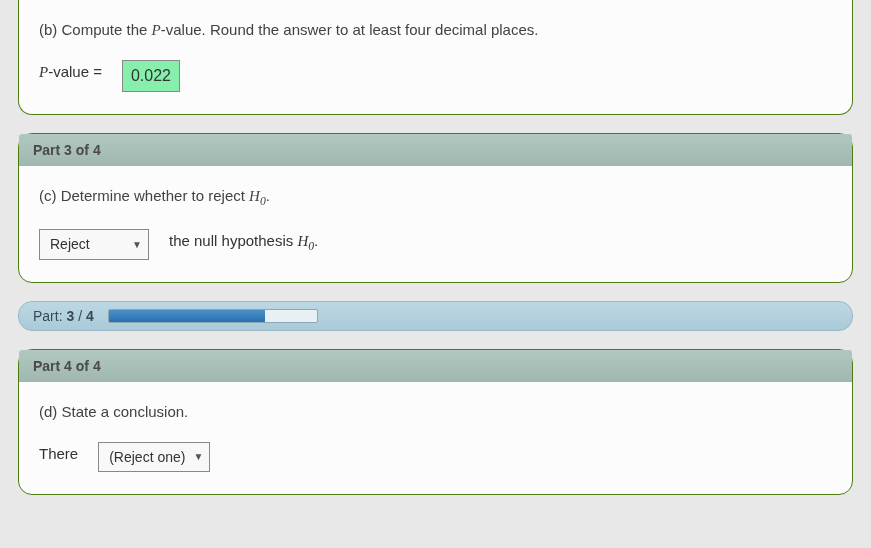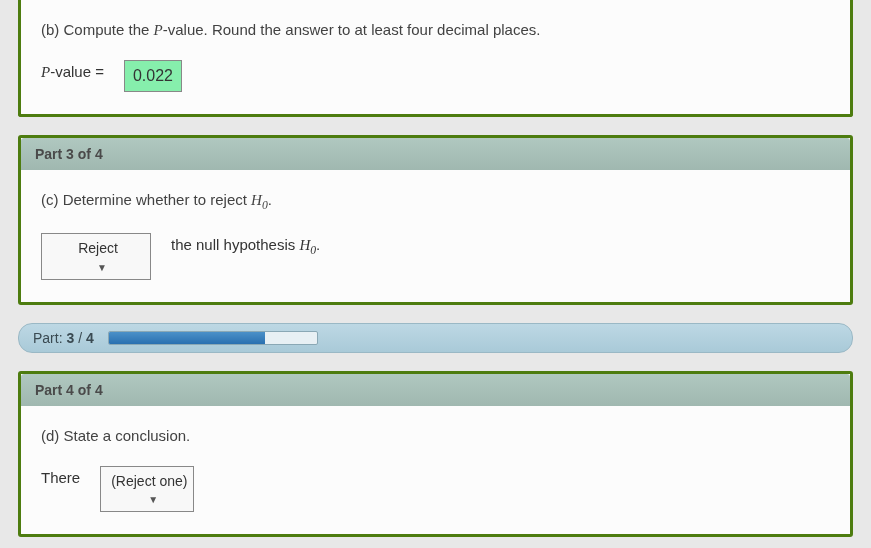--- a/index.html
+++ b/index.html
@@ -7,22 +7,22 @@
       font-family: Arial, Helvetica, sans-serif;
       background: #e8e8e8;
       width: 871px;
       height: 548px;
       overflow: hidden;
       color: #333;
       font-size: 15px;
     }
     .panel {
       background: #fcfcfc;
-      border: 3px solid #4d7c0f;
-      border-radius: 3px;
+      border: 1px solid #4d7c0f;
+      border-radius: 14px;
       margin: 0 18px 18px 18px;
     }
     .panel.first { border-top: none; border-top-left-radius: 0; border-top-right-radius: 0; margin-top: 0; }
     .panel-header {
       background: #a8c0b8;
       background: linear-gradient(to bottom, #b0c8c0, #a0b8b0);
       color: #4a4a4a;
       font-weight: bold;
       padding: 8px 14px;
       font-size: 14px;
@@ -53,21 +53,20 @@
       display: inline-flex;
       align-items: center;
       border: 1px solid #888;
       background: #f8f8f8;
       padding: 3px 6px 3px 10px;
       font-size: 14px;
       color: #333;
       cursor: pointer;
       min-width: 110px;
       justify-content: space-between;
-      flex-direction: column;
     }
     .dropdown.small { min-width: 0; }
     .dropdown-arrow {
       font-size: 10px;
       color: #555;
       margin-left: 8px;
     }
     .progress-row {
       display: flex;
       align-items: center;

